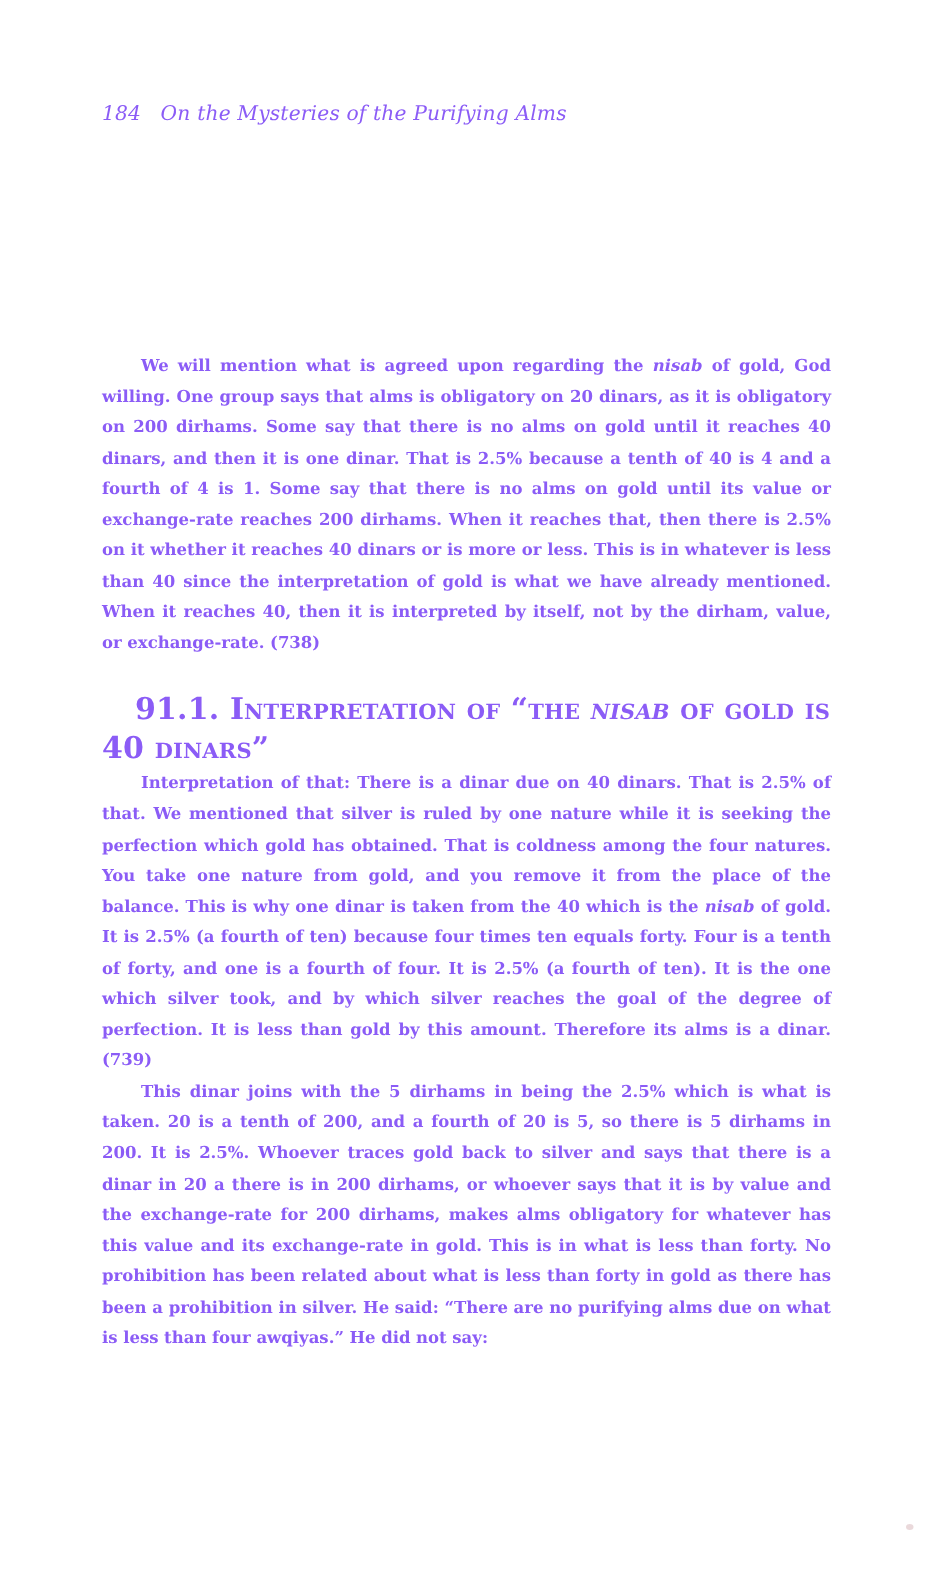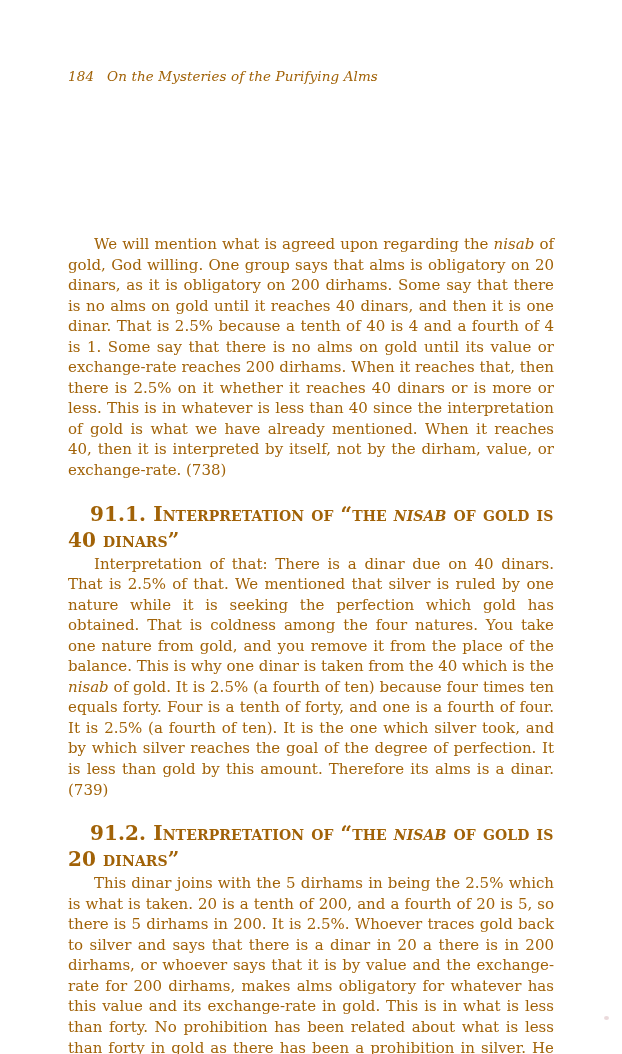--- a/index.html
+++ b/index.html
@@ -7,21 +7,21 @@
     padding: 0;
     background: #ffffff;
   }
   .page {
     position: relative;
     width: 622px;
     height: 1054px;
     background: #ffffff;
     overflow: hidden;
     font-family: "DejaVu Serif", "Liberation Serif", serif;
-    color: #a16207;
+    color: #8b5cf6;
   }
   .content {
     position: absolute;
     left: 68px;
     top: 0;
     width: 486px;
     height: 1054px;
   }
   .running-head {
     position: absolute;
@@ -67,27 +67,28 @@
   h2.section-title .num,
   h2.section-title .digits {
     font-variant: normal;
   }
   h2.section-title .ital {
     font-style: italic;
   }
   p.para {
     margin: 0;
     padding: 0;
-    font-size: 15px;
+    font-size: 11px;
     line-height: 20.55px;
     text-align: justify;
     text-indent: 26px;
     hyphens: auto;
     -webkit-hyphens: auto;
     word-spacing: -0.1px;
+    font-weight: bold;
   }
   .ital {
     font-style: italic;
   }
   .speck {
     position: absolute;
     left: 604px;
     top: 1016px;
     width: 5px;
     height: 4px;
@@ -109,21 +110,20 @@
 
     <div class="body-block">
 
 
       <p class="para"><span>We will mention what is agreed upon regarding the </span><span class="ital">nisab</span><span> of gold, God willing. One group says that alms is obligatory on 20 dinars, as it is obligatory on 200 dirhams. Some say that there is no alms on gold until it reaches 40 dinars, and then it is one dinar. That is 2.5% because a tenth of 40 is 4 and a fourth of 4 is 1. Some say that there is no alms on gold until its value or exchange-rate reaches 200 dirhams. When it reaches that, then there is 2.5% on it whether it reaches 40 dinars or is more or less. This is in whatever is less than 40 since the interpretation of gold is what we have already mentioned. When it reaches 40, then it is interpreted by itself, not by the dirham, value, or exchange-rate. (738)</span></p>
 
       <h2 class="section-title"><span class="num">91.1.</span> <span>Interpretation of “the </span><span class="ital">nisab</span><span> of gold is </span><span class="digits">40</span><span> dinars”</span></h2>
 
       <p class="para"><span>Interpretation of that: There is a dinar due on 40 dinars. That is 2.5% of that. We mentioned that silver is ruled by one nature while it is seeking the perfection which gold has obtained. That is coldness among the four natures. You take one nature from gold, and you remove it from the place of the balance. This is why one dinar is taken from the 40 which is the </span><span class="ital">nisab</span><span> of gold. It is 2.5% (a fourth of ten) because four times ten equals forty. Four is a tenth of forty, and one is a fourth of four. It is 2.5% (a fourth of ten). It is the one which silver took, and by which silver reaches the goal of the degree of perfection. It is less than gold by this amount. Therefore its alms is a dinar. (739)</span></p>
 
-      <h2 class="section-title"><span class="num">91.2.</span> <span>Interpretation of “the </span><span class="ital">nisab</span><span> of gold is </span><span class="digits">20</span><span> dinars”</span></h2>
 
       <p class="para"><span>This dinar joins with the 5 dirhams in being the 2.5% which is what is taken. 20 is a tenth of 200, and a fourth of 20 is 5, so there is 5 dirhams in 200. It is 2.5%. Whoever traces gold back to silver and says that there is a dinar in 20 a there is in 200 dirhams, or whoever says that it is by value and the exchange-rate for 200 dirhams, makes alms obligatory for whatever has this value and its exchange-rate in gold. This is in what is less than forty. No prohibition has been related about what is less than forty in gold as there has been a prohibition in silver. He said: “There are no purifying alms due on what is less than four awqiyas.” He did not say:</span><span class="ital"></span><span></span></p>
 
     </div>
   </div>
 
   <div class="speck"></div>
 
 </div>
 

